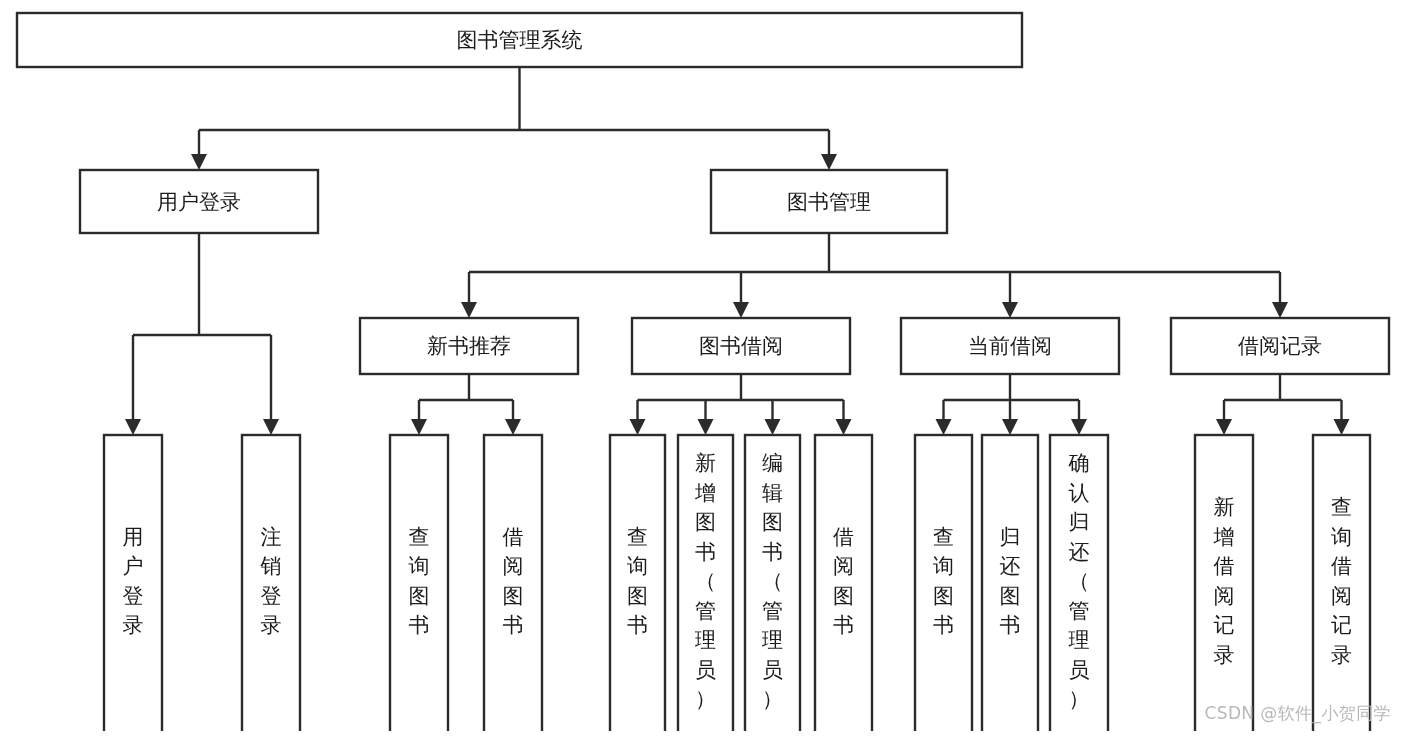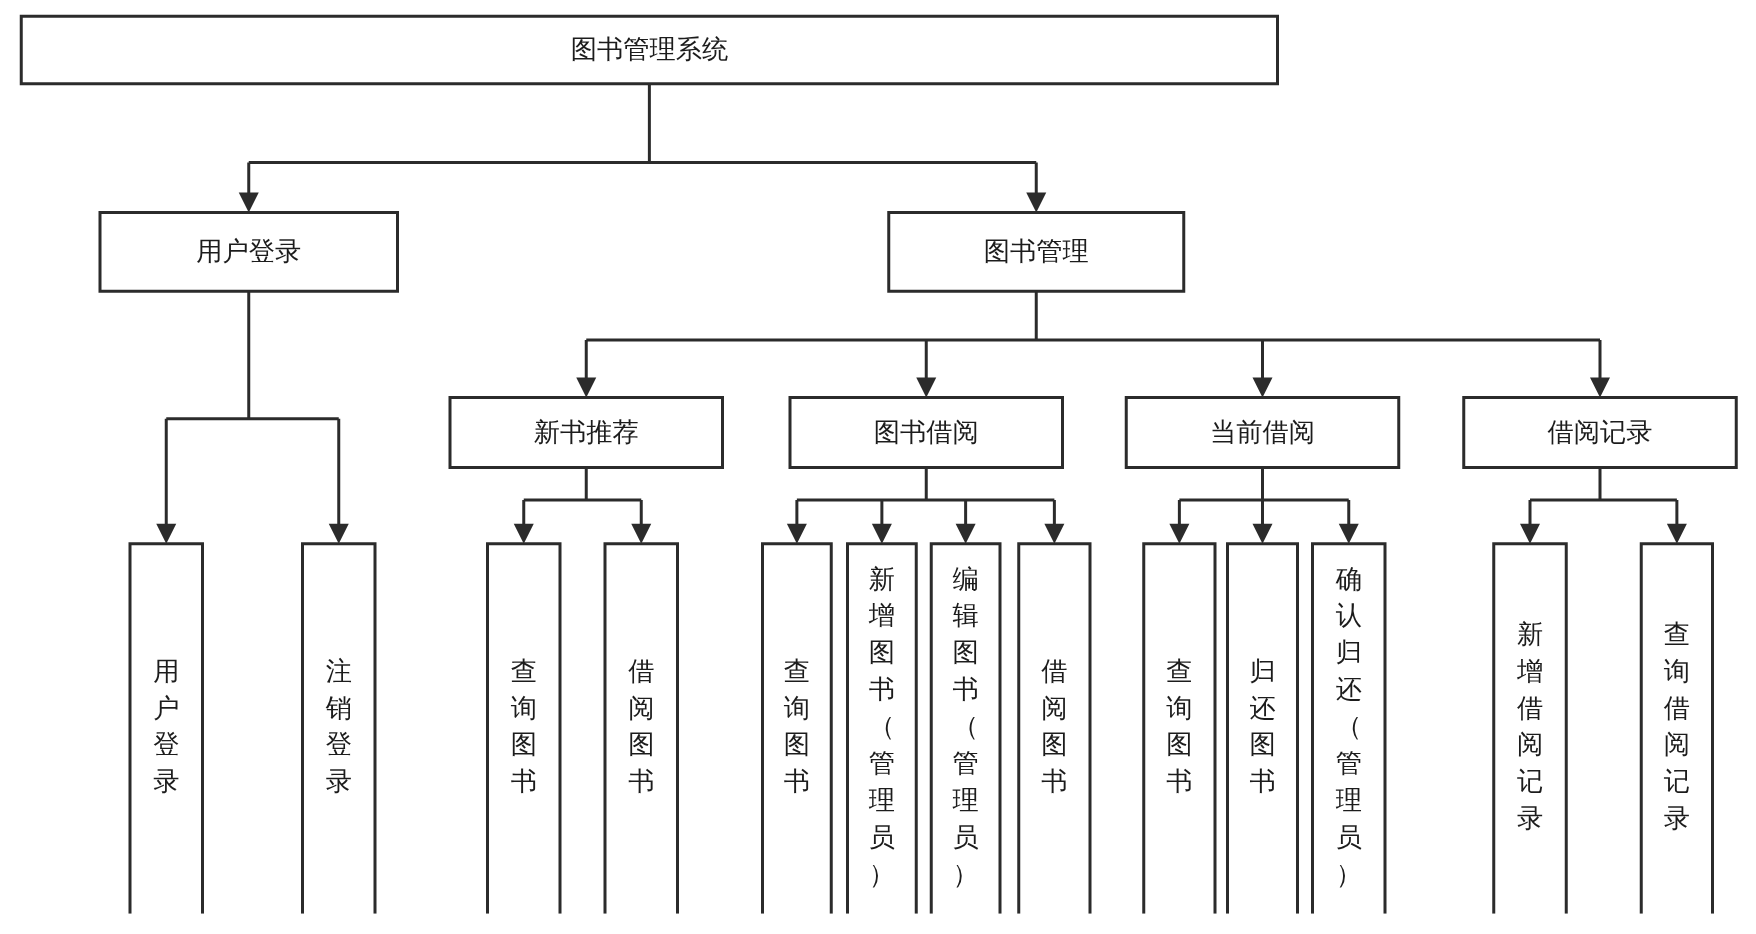--- a/index.html
+++ b/index.html
@@ -201,13 +201,14 @@
         <g>
           <rect x="1195" y="435" width="58" height="298" class="node-rect"></rect>
           <text x="1224" y="514.25" class="node-label-v"><tspan x="1224" dy="0">新</tspan><tspan x="1224" dy="29.5">增</tspan><tspan x="1224" dy="29.5">借</tspan><tspan x="1224" dy="29.5">阅</tspan><tspan x="1224" dy="29.5">记</tspan><tspan x="1224" dy="29.5">录</tspan></text>
         </g>
         <g>
           <rect x="1313" y="435" width="57" height="298" class="node-rect"></rect>
           <text x="1341.5" y="514.25" class="node-label-v"><tspan x="1341.5" dy="0">查</tspan><tspan x="1341.5" dy="29.5">询</tspan><tspan x="1341.5" dy="29.5">借</tspan><tspan x="1341.5" dy="29.5">阅</tspan><tspan x="1341.5" dy="29.5">记</tspan><tspan x="1341.5" dy="29.5">录</tspan></text>
         </g>
       </g>
   </svg>
+  <div class="watermark">CSDN @软件_小贺同学</div>
 </div>
 
 </body></html>

